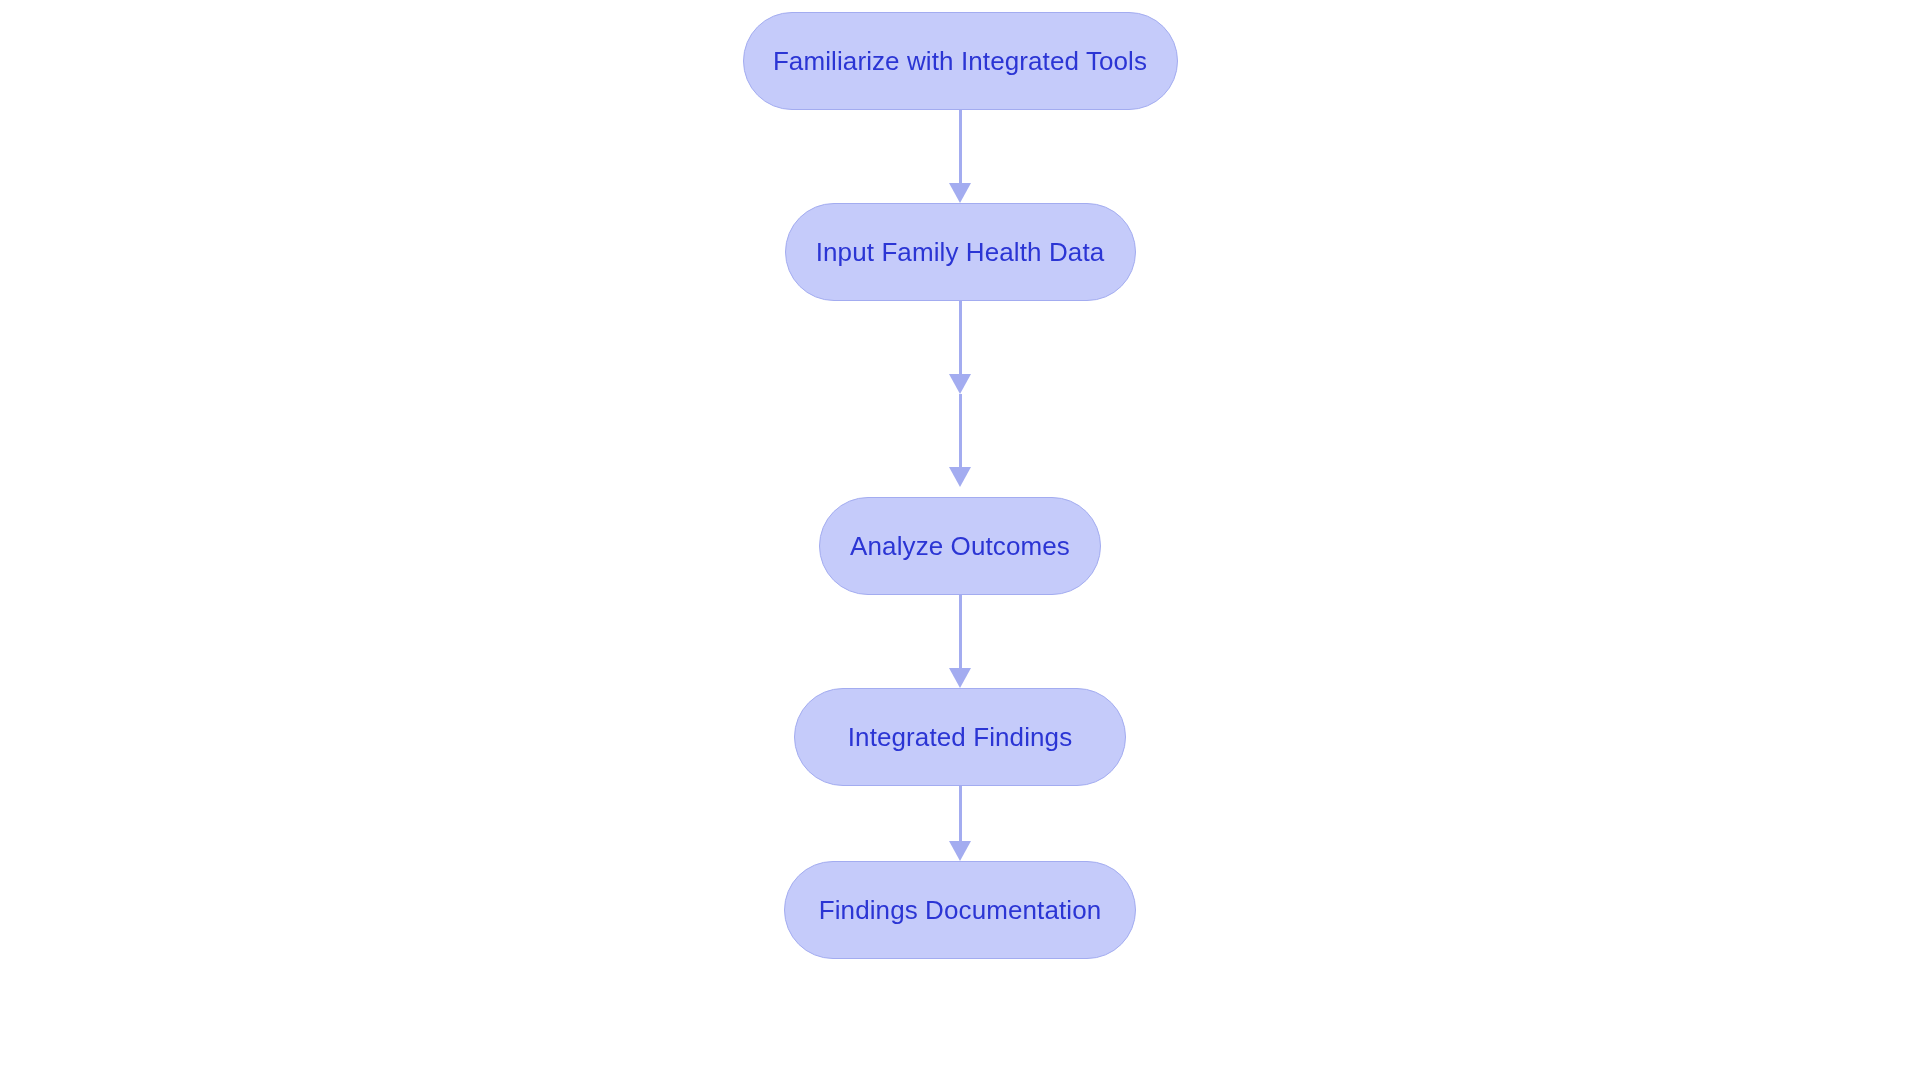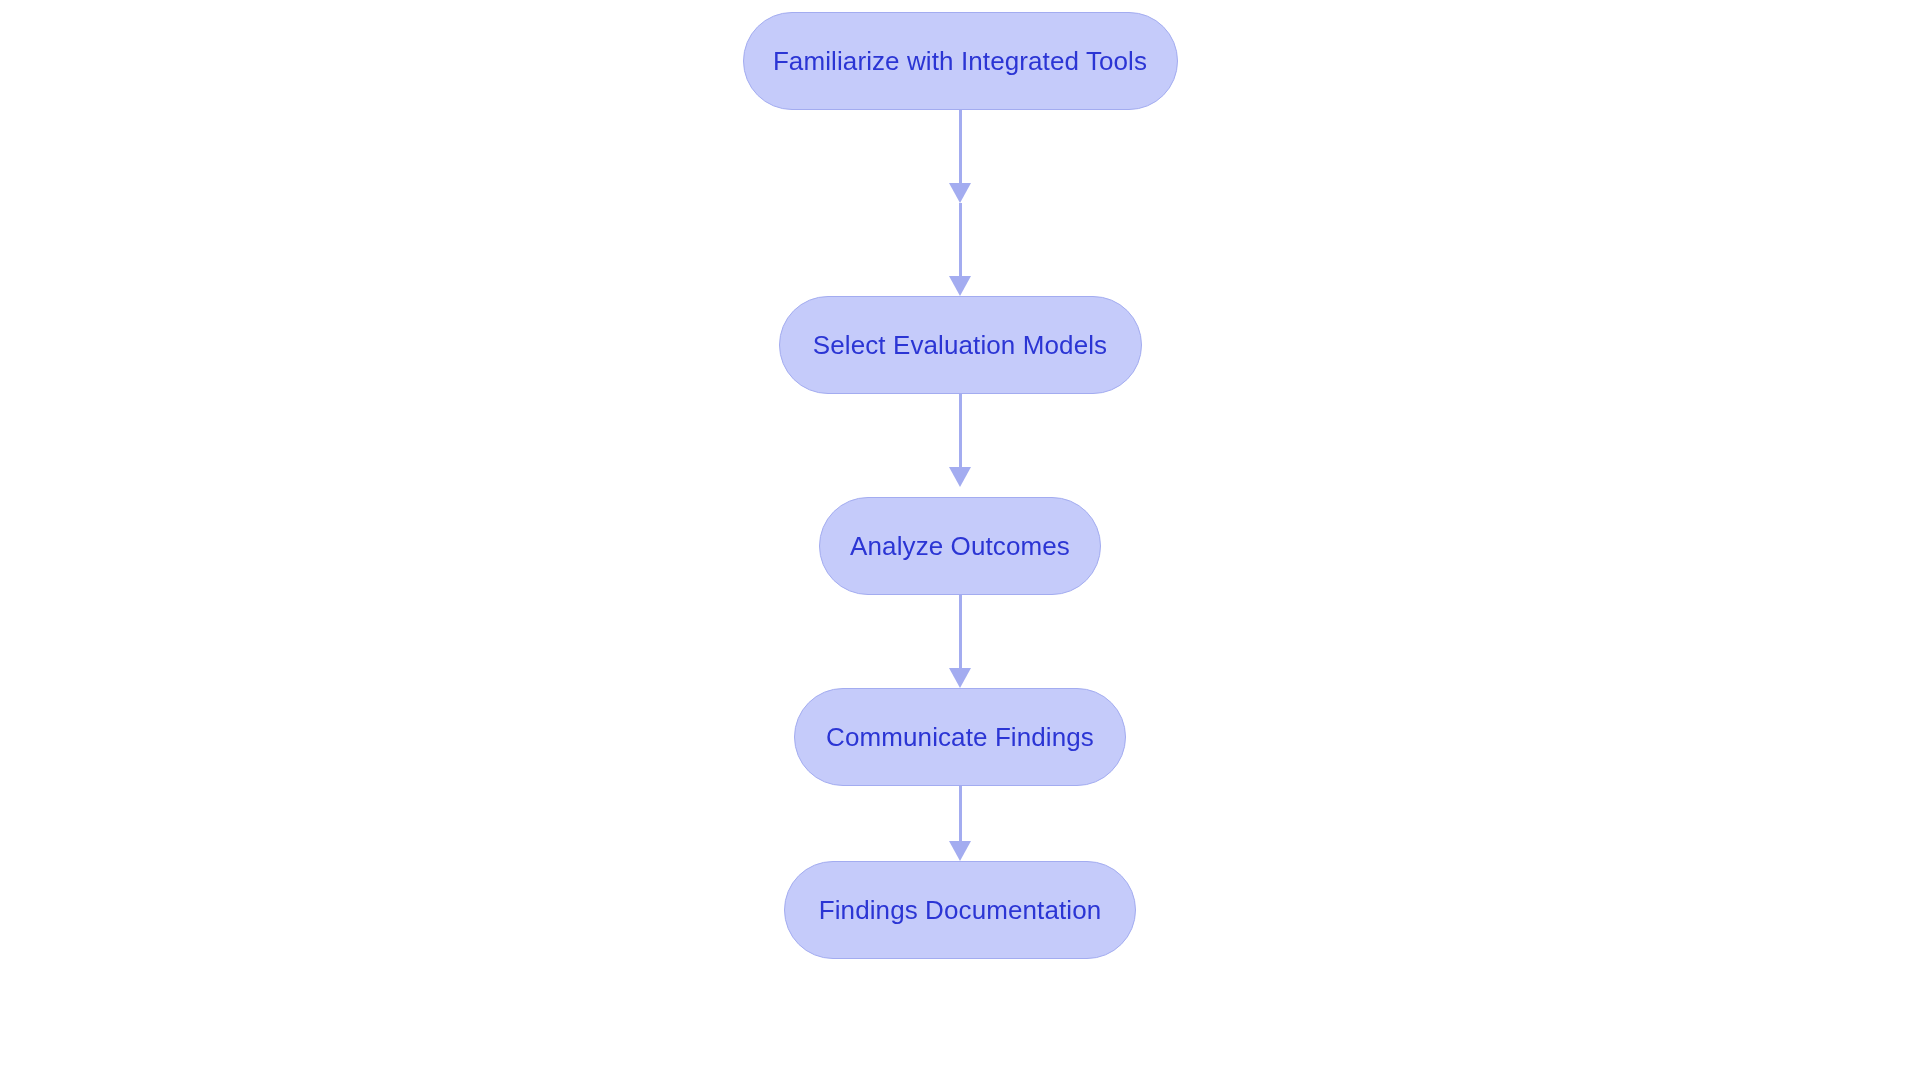--- a/index.html
+++ b/index.html
@@ -94,48 +94,48 @@
     <div class="flow-step">
       <div class="node" style="width:435px; margin-top:12px;">
         <span class="node-label">Familiarize with Integrated Tools</span>
       </div>
     </div>
     <div class="connector">
       <div class="connector-line"></div>
       <div class="connector-arrowhead"></div>
     </div>
 
+    <div class="flow-step">
+      <div class="node" style="width:351px;">
+        <span class="node-label">Input Family Health Data</span>
+      </div>
+    </div>
     <div class="connector">
       <div class="connector-line"></div>
       <div class="connector-arrowhead"></div>
     </div>
 
-    <div class="flow-step">
-      <div class="node" style="width:363px;">
-        <span class="node-label">Select Evaluation Models</span>
-      </div>
-    </div>
     <div class="connector">
       <div class="connector-line"></div>
       <div class="connector-arrowhead"></div>
     </div>
 
     <div class="flow-step">
       <div class="node" style="width:282px;margin-top:10px;">
         <span class="node-label">Analyze Outcomes</span>
       </div>
     </div>
     <div class="connector">
       <div class="connector-line"></div>
       <div class="connector-arrowhead"></div>
     </div>
 
     <div class="flow-step">
       <div class="node" style="width:332px;">
-        <span class="node-label">Communicate Findings</span>
+        <span class="node-label">Integrated Findings</span>
       </div>
     </div>
     <div class="connector" style="height:75px;">
       <div class="connector-line"></div>
       <div class="connector-arrowhead"></div>
     </div>
 
     <div class="flow-step">
       <div class="node" style="width:352px;">
         <span class="node-label">Findings Documentation</span>

